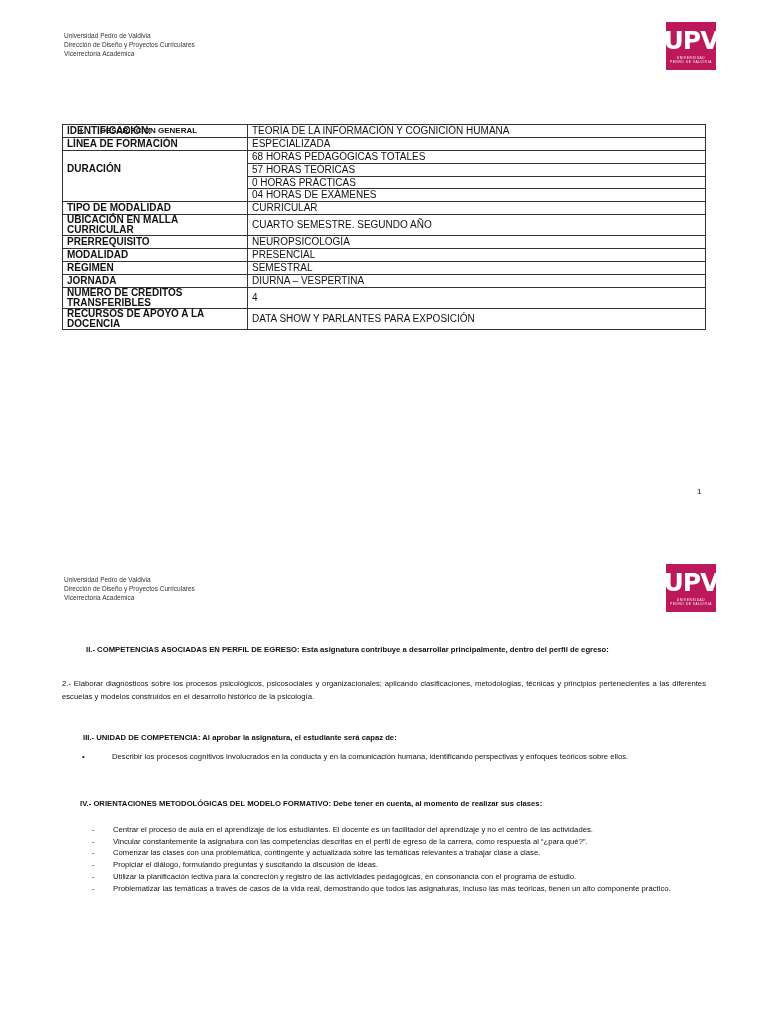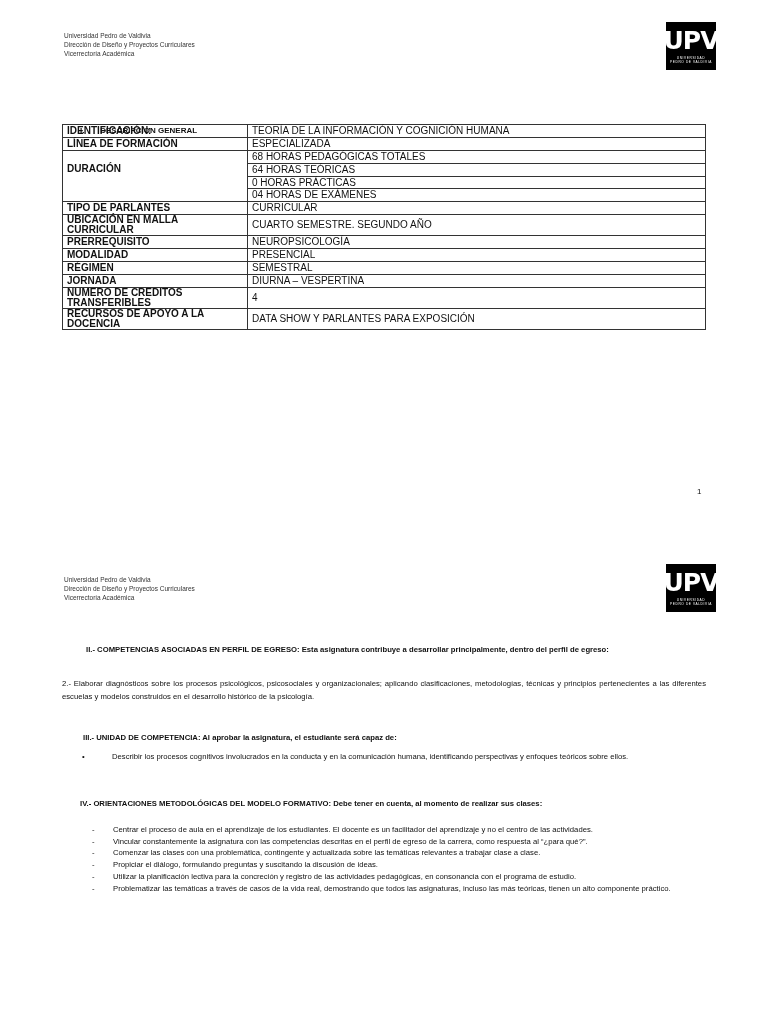--- a/index.html
+++ b/index.html
@@ -15,21 +15,21 @@
 
     .inst-header {
       position: absolute; left: 64px;
       font-size: 6.5px; line-height: 9px; color: #333;
     }
     .page-1 .inst-header { top: 31px; }
     .page-2 .inst-header { top: 35px; }
 
     .logo {
       position: absolute; width: 50px; height: 48px;
-      background: #000000;
+      background: #be185d;
       display: flex; flex-direction: column; align-items: center; justify-content: center;
     }
     .page-1 .logo { left: 666px; top: 22px; }
     .page-2 .logo { left: 666px; top: 24px; }
     .logo-mark { color: #fff; font-size: 25px; font-weight: bold; letter-spacing: -1px; line-height: 26px; font-family: "DejaVu Sans", sans-serif; }
     .logo-sub { color: #fff; font-size: 3.2px; line-height: 4px; letter-spacing: 0.6px; text-align: center; margin-top: 2px; }
 
     .doc-title {
       position: absolute; top: 80px; left: 0; width: 768px; text-align: center;
       font-size: 8.5px; font-weight: bold; text-decoration: underline;
@@ -104,30 +104,30 @@
     </tr>
     <tr>
       <td class="label">LÍNEA DE FORMACIÓN</td>
       <td>ESPECIALIZADA</td>
     </tr>
     <tr>
       <td class="label label-span" rowspan="4">DURACIÓN</td>
       <td>68 HORAS PEDAGÓGICAS TOTALES</td>
     </tr>
     <tr>
-      <td>64 HORAS TEÓRICAS</td>
+      <td>57 HORAS TEÓRICAS</td>
     </tr>
     <tr>
       <td>0 HORAS PRÁCTICAS</td>
     </tr>
     <tr>
       <td>04 HORAS DE EXÁMENES</td>
     </tr>
     <tr>
-      <td class="label">TIPO DE PARLANTES</td>
+      <td class="label">TIPO DE MODALIDAD</td>
       <td>CURRICULAR</td>
     </tr>
     <tr>
       <td class="label">UBICACIÓN EN MALLA CURRICULAR</td>
       <td>CUARTO SEMESTRE. SEGUNDO AÑO</td>
     </tr>
     <tr>
       <td class="label">PRERREQUISITO</td>
       <td>NEUROPSICOLOGÍA</td>
     </tr>

